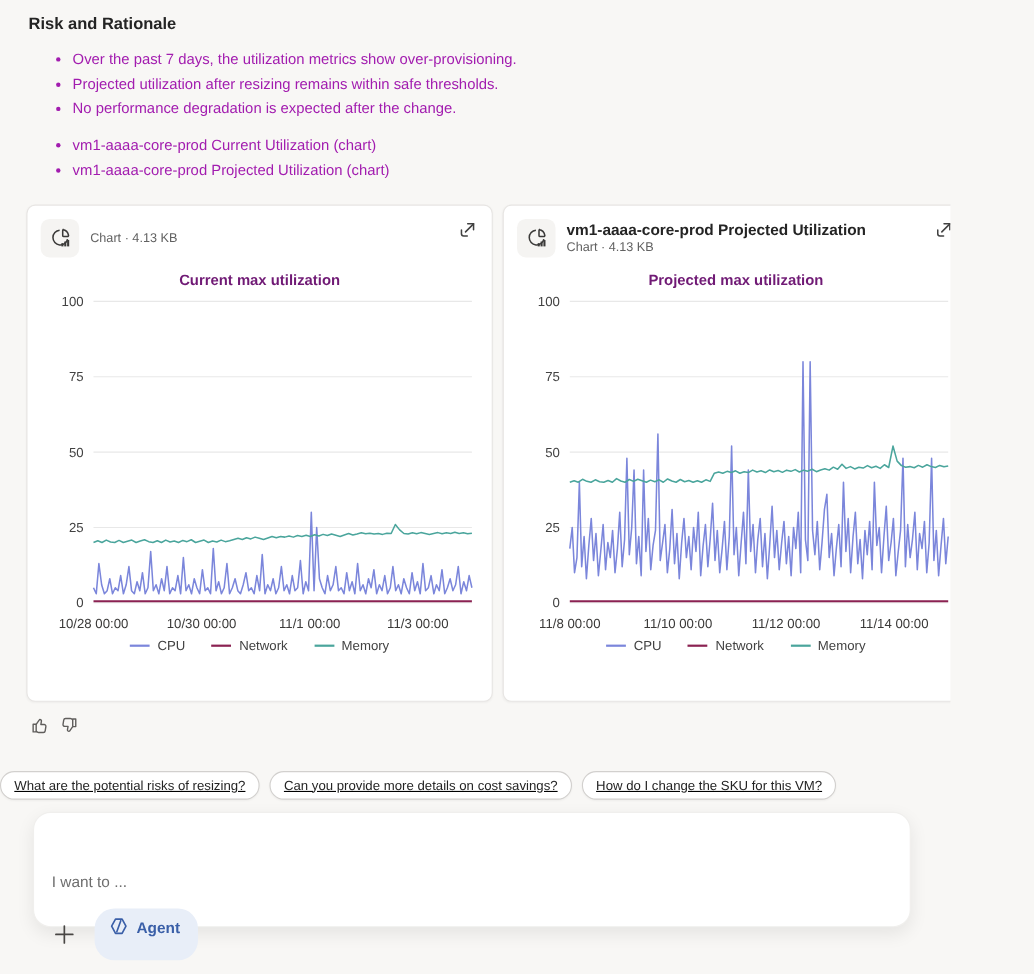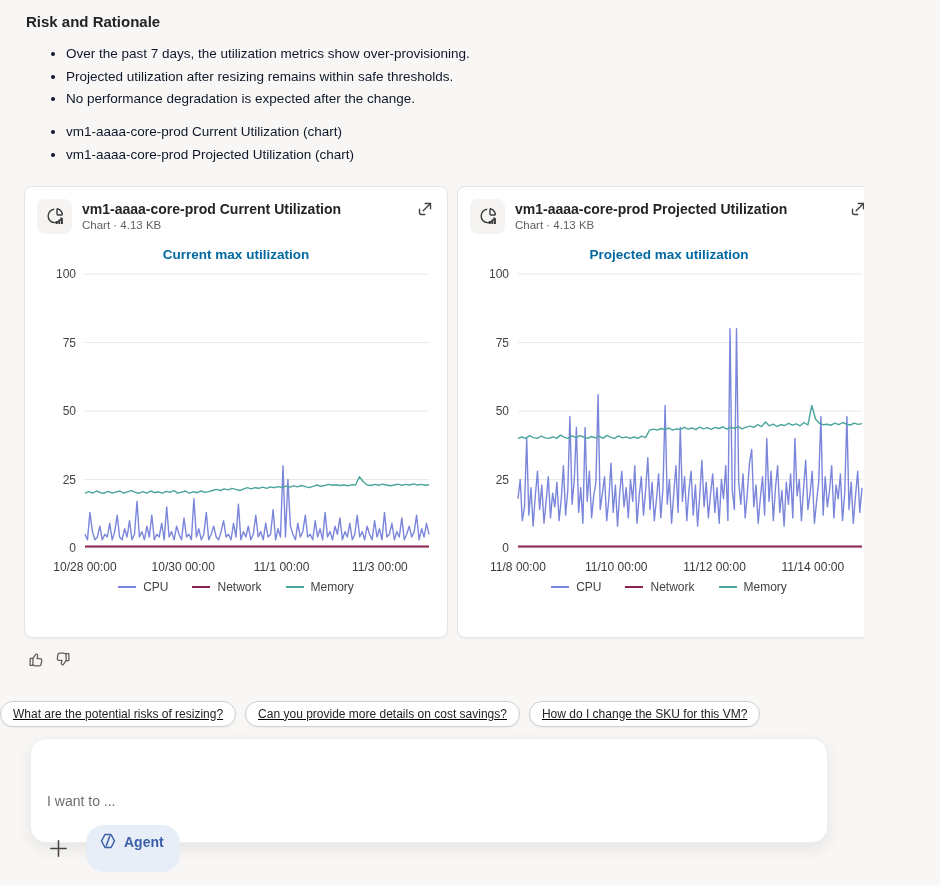--- a/index.html
+++ b/index.html
@@ -1,35 +1,35 @@
 <!DOCTYPE html>
 <html><head>
 <meta charset="utf-8">
 <style>
   * { margin:0; padding:0; box-sizing:border-box; }
   html,body { width:940px; height:885px; }
   body { font-family:"Liberation Sans", sans-serif; background:#f8f7f5; overflow:hidden; }
   .page { position:relative; width:864px; height:885px; background:#f8f7f5; overflow:hidden; }
 
   .heading { margin:13px 0 0 26px; font-size:15px; font-weight:700; color:#242424; }
-  ul.blist { margin:15px 0 0 26px; padding-left:40px; font-size:13.5px; color:#0f172a; }
+  ul.blist { margin:15px 0 0 26px; padding-left:40px; font-size:13.5px; color:#a21caf; }
   ul.blist li { margin-bottom:4.5px; line-height:18px; }
   .artifacts-label { margin:19px 0 0 26px; font-size:13.5px; color:#3b3a39; }
 
   .cards { display:flex; gap:9px; margin:22px 0 0 24px; }
   .card { width:424px; height:452px; background:#fff; border:1px solid #e7e5e3;
           border-radius:8px; padding:12px; box-shadow:0 1px 2px rgba(0,0,0,.04); }
   .card-head { display:flex; align-items:center; gap:10px; }
   .card-icon { width:35px; height:35px; min-width:35px; border-radius:8px; background:#f5f4f2;
                display:flex; align-items:center; justify-content:center; }
   .card-titles { overflow:hidden; }
   .card-title { font-size:14px; font-weight:600; color:#242424; white-space:nowrap; }
   .card-meta { font-size:11.5px; color:#616161; margin-top:2px; }
   .expand-btn { margin-left:auto; align-self:flex-start; background:none; border:none; padding:2px; cursor:pointer; }
-  .chart-title { text-align:center; font-weight:700; font-size:13.5px; color:#0369a1; margin-top:13px; }
+  .chart-title { text-align:center; font-weight:700; font-size:13.5px; color:#701a75; margin-top:13px; }
   .plot { height:318px; }
   .legend { display:flex; justify-content:center; gap:24px; margin-top:0; }
   .legend-item { display:flex; align-items:center; gap:7px; font-size:12px; color:#424242;text-align:right; }
   .legend-dash { width:18px; height:2px; display:inline-block; }
 
   .feedback { margin:13px 0 0 28px; display:flex; gap:9px; }
   .feedback button { background:none; border:none; padding:0; cursor:pointer; }
 
   .chips { display:flex; justify-content:flex-start; gap:9px; margin:30px 38px 10px 0;text-decoration:underline; }
   .chip { background:#fff; border:1px solid #d2d0ce; border-radius:14px; padding:5px 12px;
@@ -79,21 +79,20 @@
         <div class="card-icon">
           <svg width="20" height="20" viewBox="0 0 20 20" fill="none" stroke="#3b3a39" stroke-width="1.4">
             <path d="M16.4 11.3 A6.7 6.7 0 1 1 9.2 3.3"></path>
             <path d="M12 2.7 c2.7 .5 4.8 2.6 5.3 5.3 .1 .5 -.4 1 -1 1 h-3.3 c-.6 0 -1 -.4 -1 -1 V3.7 c0 -.6 .4 -1 1 -1 z"></path>
             <rect x="10.8" y="15" width="1.9" height="3" fill="#3b3a39" stroke="none"></rect>
             <rect x="13.4" y="13.6" width="1.9" height="4.4" fill="#3b3a39" stroke="none"></rect>
             <rect x="16" y="12.2" width="1.9" height="5.8" fill="#3b3a39" stroke="none"></rect>
           </svg>
         </div>
         <div class="card-titles">
-          <div class="card-title">vm1-aaaa-core-prod Current Utilization</div>
           <div class="card-meta">Chart · 4.13 KB</div>
         </div>
         <button class="expand-btn">
           <span>
             <svg width="16" height="16" viewBox="0 0 16 16" fill="none" stroke="#424242" stroke-width="1.4" stroke-linecap="round" stroke-linejoin="round">
               <path d="M13.5 2.5 L6.2 9.8"></path>
                 <path d="M8.2 2.5 H13.5 V7.8"></path>
               <path d="M2.5 8.2 V11.5 A2 2 0 0 0 4.5 13.5 H7.8"></path>
             </svg>
           </span>

